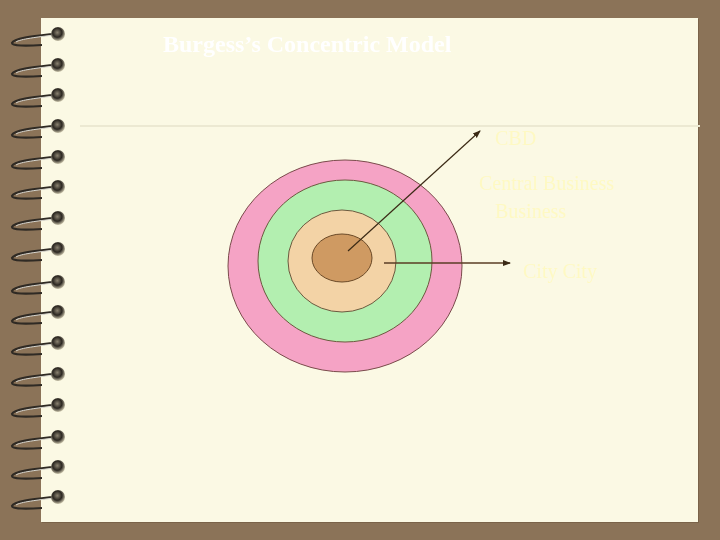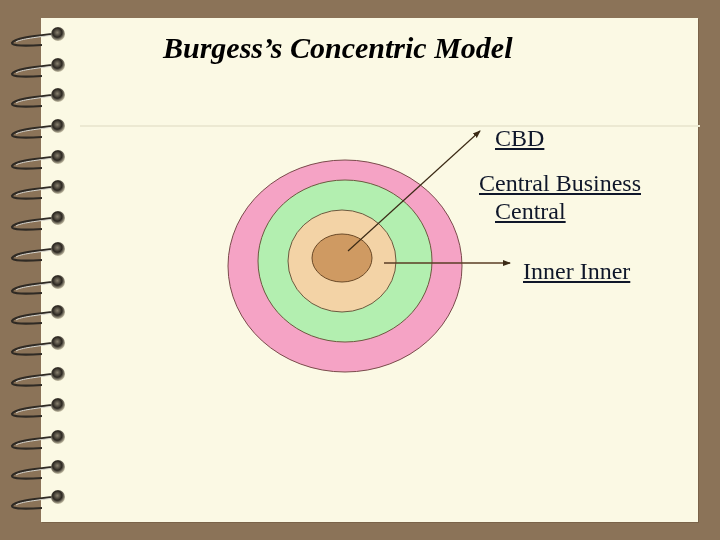--- a/index.html
+++ b/index.html
@@ -12,24 +12,24 @@
       position: absolute; left: 41px; top: 18px; width: 657px; height: 504px;
       background: #fbf9e4;
       box-shadow: 1px 1px 0 #7a6349;
     }
     .divider {
       position: absolute; left: 80px; top: 125px; width: 620px; height: 2px;
       background: #ece9d2;
     }
     .title {
       position: absolute; left: 163px; top: 31px;
-      font-size: 30px; font-weight: bold; color: #000000; white-space: nowrap; font-style: italic;
+      font-size: 24px; font-weight: bold; color: #ffffff; white-space: nowrap;
     }
     .label {
-      position: absolute; font-size: 24px; color: #0f172a; line-height: 28px; white-space: nowrap; text-decoration: underline;
+      position: absolute; font-size: 20px; color: #fef9c3; line-height: 28px; white-space: nowrap;
     }
     .ring {
       position: absolute; left: 6px; width: 62px; height: 22px;
     }
     svg.diagram { position: absolute; left: 0; top: 0; }
   </style>
 </head>
 <body>
 
 <div class="page"></div>
@@ -241,14 +241,14 @@
   <ellipse cx="345" cy="266" rx="117" ry="106" fill="#f5a3c5" stroke="#7a4b4b" stroke-width="1"></ellipse>
   <ellipse cx="345" cy="261" rx="87" ry="81" fill="#b3efb0" stroke="#6b5a3f" stroke-width="1"></ellipse>
   <ellipse cx="342" cy="261" rx="54" ry="51" fill="#f3d3a6" stroke="#6b5a3f" stroke-width="1"></ellipse>
   <ellipse cx="342" cy="258" rx="30" ry="24" fill="#cf9a62" stroke="#6b4a28" stroke-width="1"></ellipse>
   <line x1="348" y1="251" x2="480" y2="131" stroke="#3b2a15" stroke-width="1.2" marker-end="url(#arrowhead)"></line>
   <line x1="384" y1="263" x2="510" y2="263" stroke="#5a3d25" stroke-width="1.4" marker-end="url(#arrowhead)"></line>
 </svg>
 
 <div class="label" style="left:495px; top:124px;">CBD</div>
 <div class="label" style="left:479px; top:169px;">Central Business</div>
-<div class="label" style="left:495px; top:197px;">Central</div>
-<div class="label" style="left:523px; top:257px;">Inner Inner</div>
+<div class="label" style="left:495px; top:197px;">Business</div>
+<div class="label" style="left:523px; top:257px;">City City</div>
 
 </body></html>

